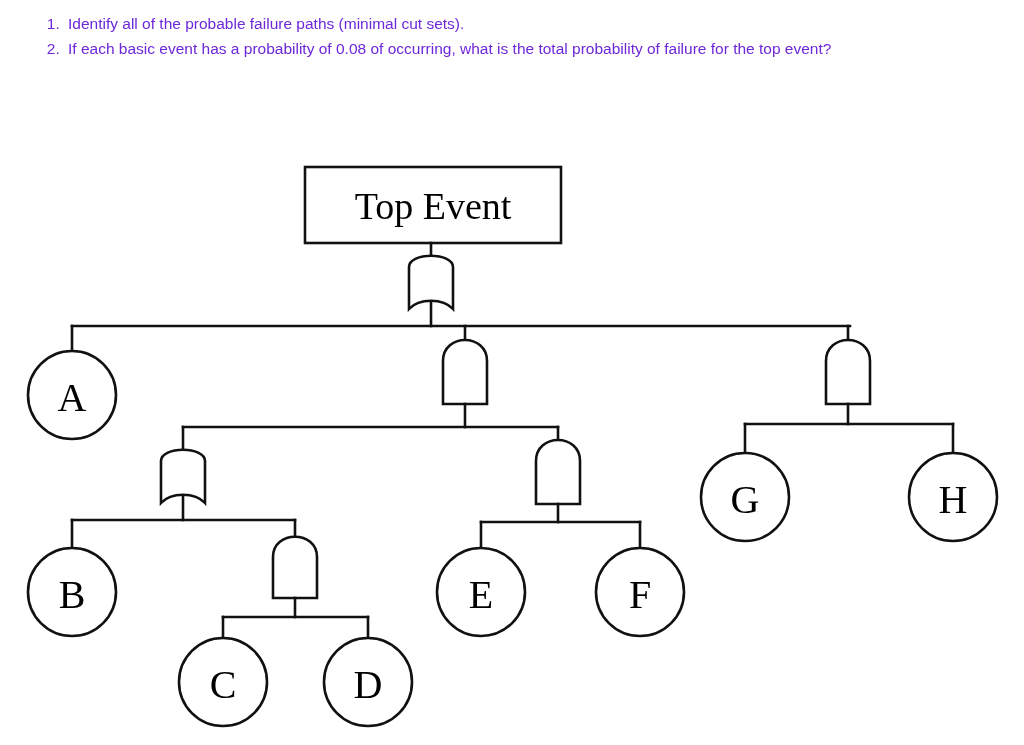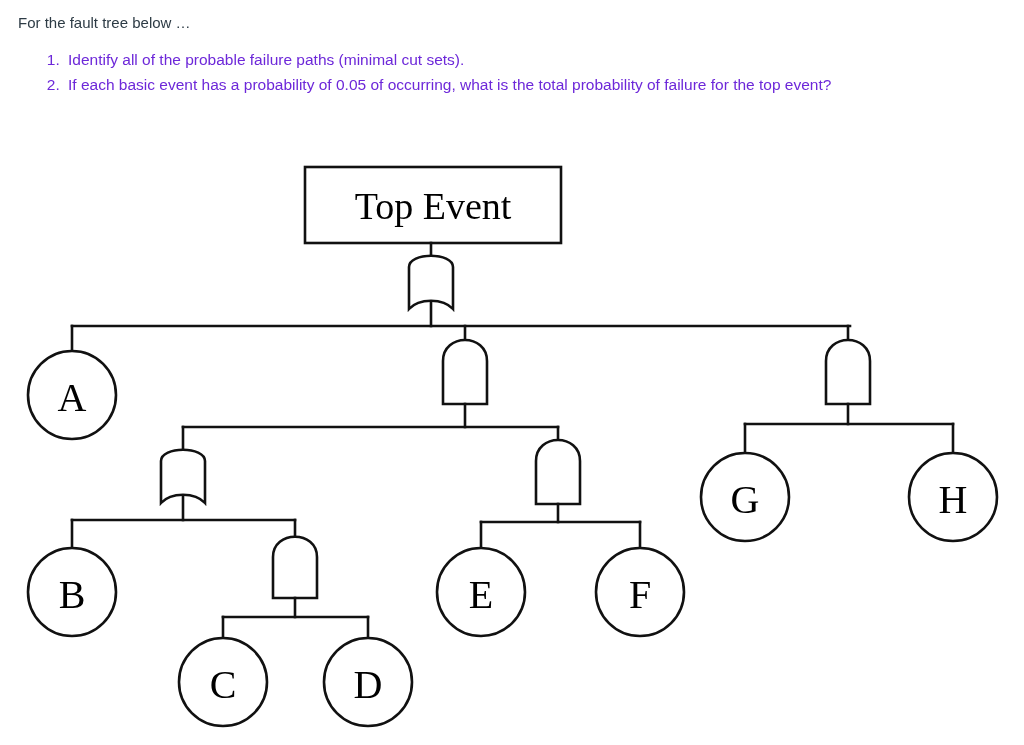--- a/index.html
+++ b/index.html
@@ -72,24 +72,23 @@
     font-size: 38px;
     fill: #000000;
     text-anchor: middle;
     dominant-baseline: central;
   }
 </style>
 </head>
 <body>
 
 <div id="prompt-block">
-  <p id="intro-line">For the fault tree below …</p>
   <ol id="question-list">
     <li>Identify all of the probable failure paths (minimal cut sets).</li>
-    <li>If each basic event has a probability of 0.05 of occurring, what is the total probability of failure for the top event?</li>
+    <li>If each basic event has a probability of 0.08 of occurring, what is the total probability of failure for the top event?</li>
   </ol>
 </div>
 
 <div id="fault-tree-figure">
   <svg id="fault-tree-svg" width="1024" height="597" viewBox="0 0 1024 597" xmlns="http://www.w3.org/2000/svg">
 
     <g>
       <rect class="shape-outline" x="305" y="19" width="256" height="76"></rect>
       <text class="top-event-label" x="433" y="58">Top Event</text>
     </g>

